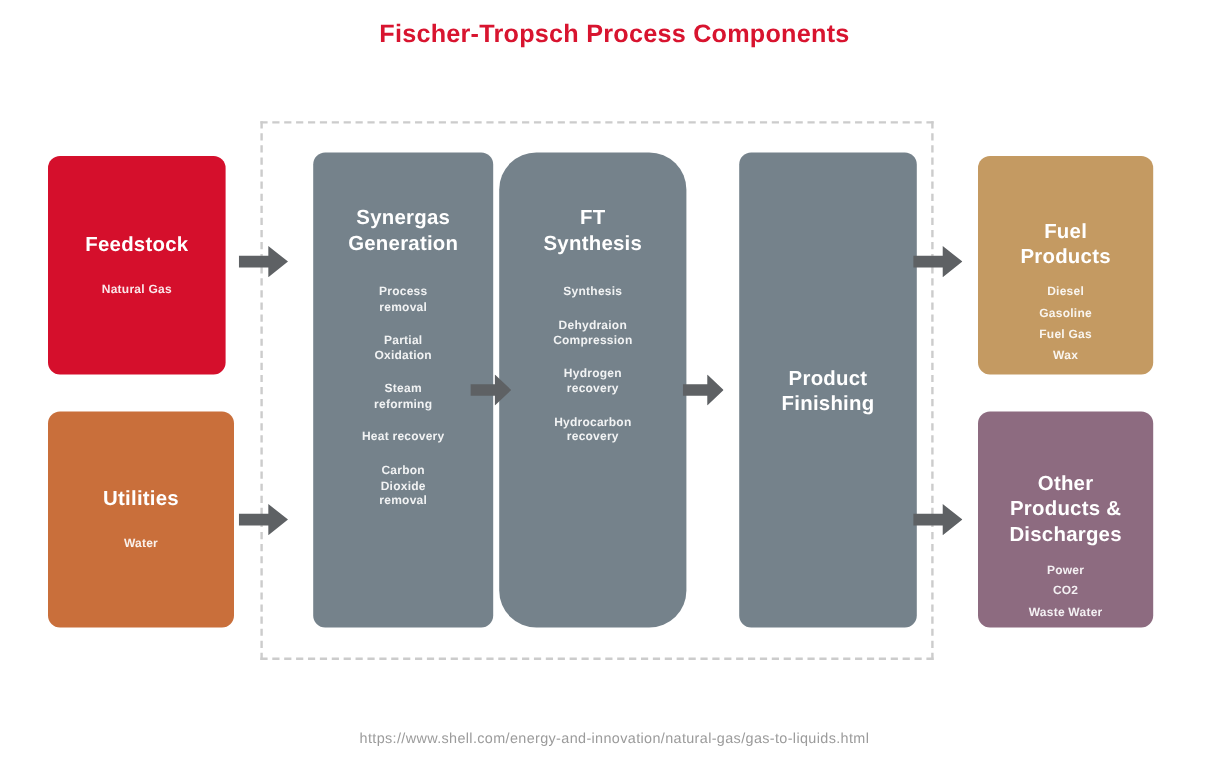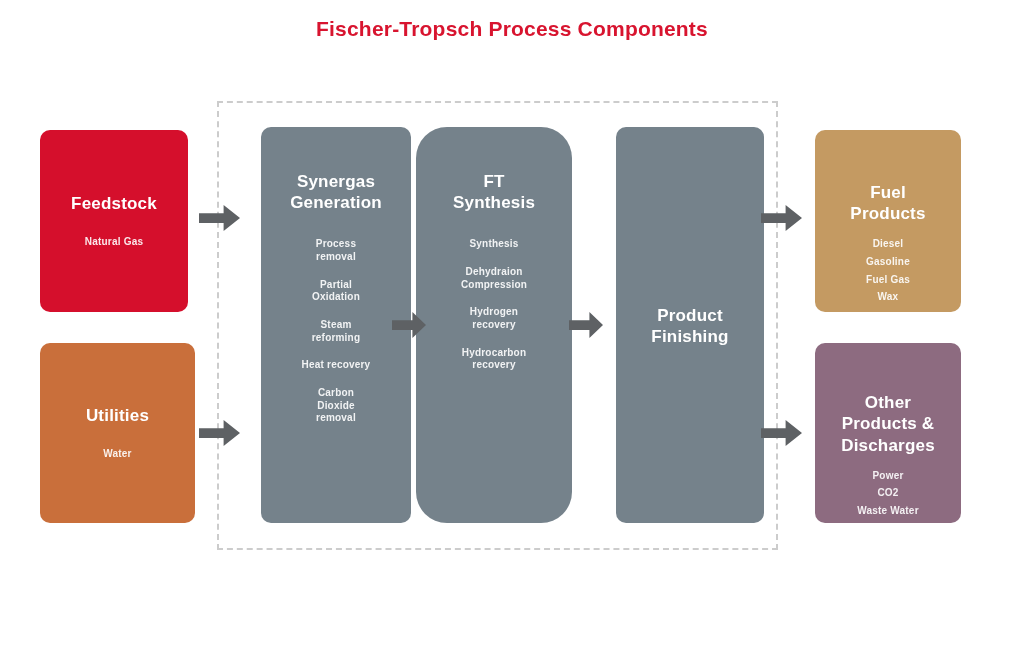--- a/index.html
+++ b/index.html
@@ -197,14 +197,15 @@
     <svg viewBox="0 0 40 24" preserveAspectRatio="none">
         <polygon points="0,7.5 24,7.5 24,0 40,12 24,24 24,16.5 0,16.5" fill="currentColor"></polygon>
       </svg>
   </div>
   <div class="arrow arrow-out-2">
     <svg viewBox="0 0 40 24" preserveAspectRatio="none">
         <polygon points="0,7.5 24,7.5 24,0 40,12 24,24 24,16.5 0,16.5" fill="currentColor"></polygon>
       </svg>
   </div>
 
+  <div class="source-url">https://www.shell.com/energy-and-innovation/natural-gas/gas-to-liquids.html</div>
 
 </div>
 
 </body></html>

